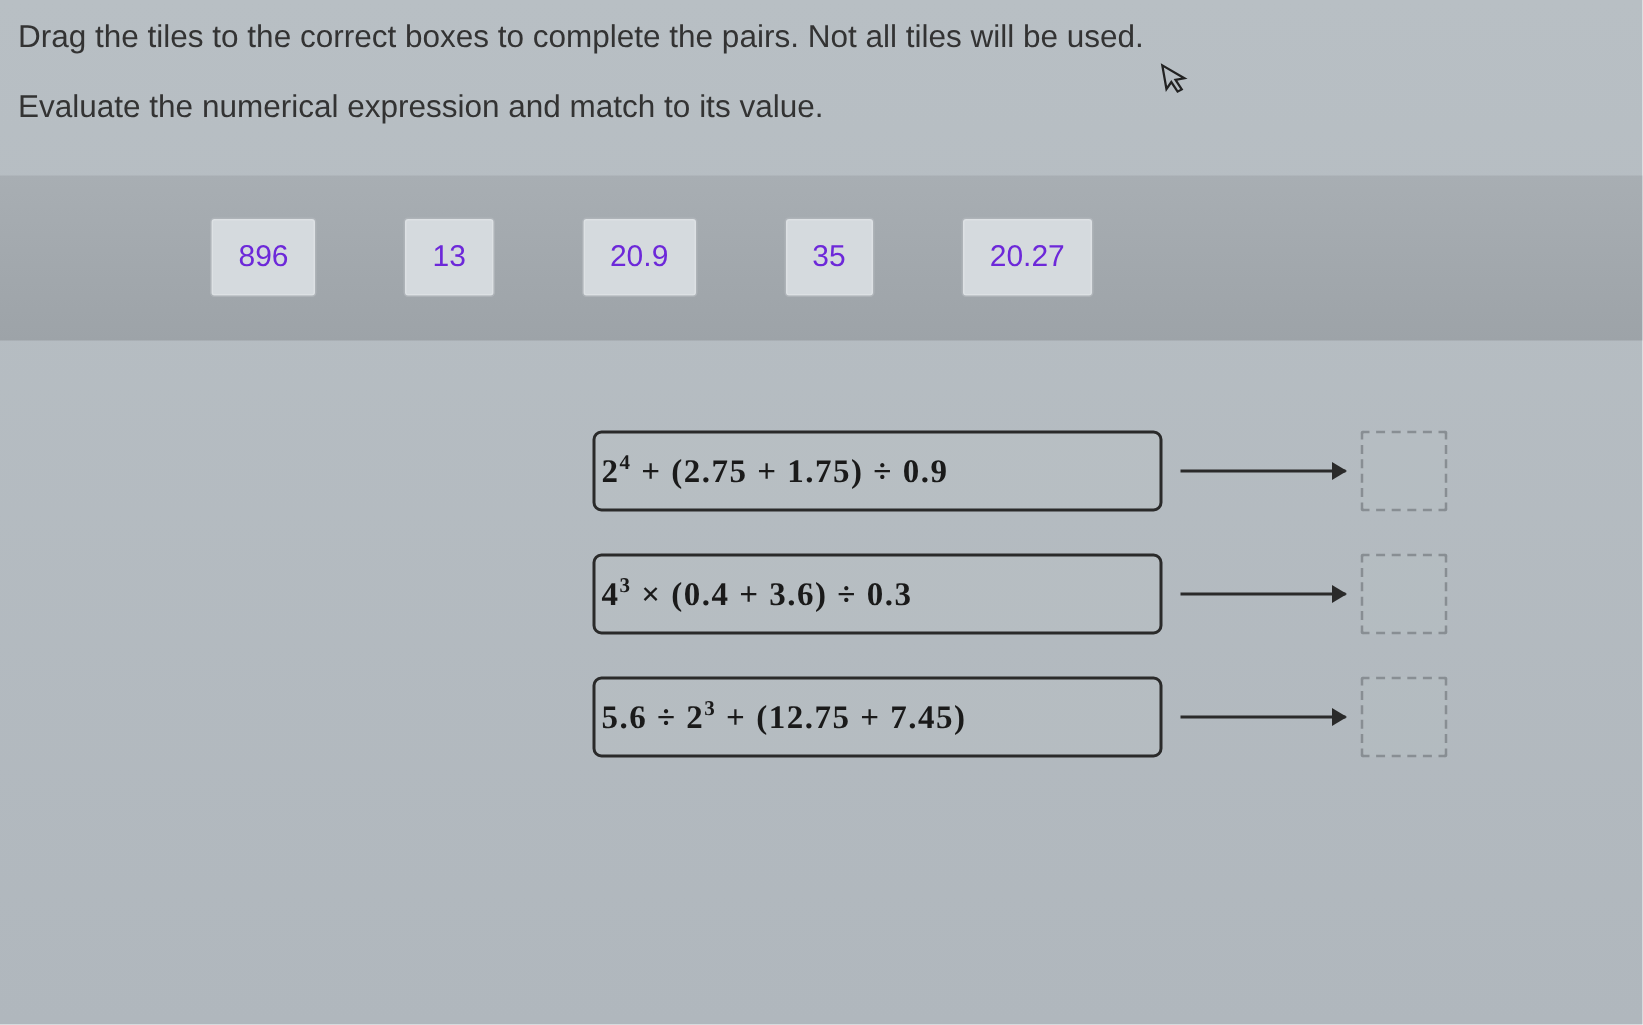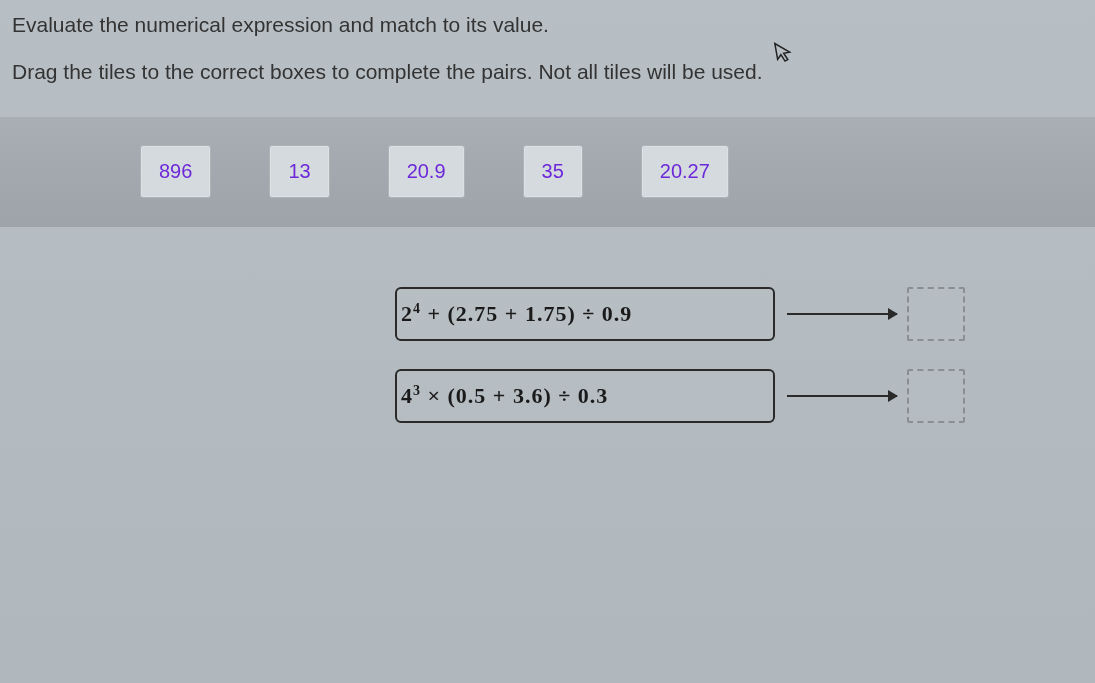--- a/index.html
+++ b/index.html
@@ -101,22 +101,22 @@
       height: 54px;
       border: 2px dashed #888e93;
       border-radius: 2px;
       background: rgba(200,205,210,0.1);
     }
   </style>
 </head>
 <body>
 
 <div class="instructions">
+  <div class="instruction-line">Drag the tiles to the correct boxes to complete the pairs. Not all tiles will be used.</div>
   <div class="instruction-line">Evaluate the numerical expression and match to its value.</div>
-  <div class="instruction-line">Drag the tiles to the correct boxes to complete the pairs. Not all tiles will be used.</div>
 </div>
 
 <div class="cursor-icon">
   <svg width="20" height="24" viewBox="0 0 20 24">
     <path d="M2 2 L2 18 L6 14 L9 21 L12 20 L9 13 L15 13 Z" fill="none" stroke="#222" stroke-width="1.5"></path>
   </svg>
 </div>
 
 <div class="tiles-strip">
   <div class="tile">896</div>
@@ -131,20 +131,27 @@
   <div class="pair-row">
     <div class="expression-box">
       <span>2</span><sup>4</sup><span> + (2.75 + 1.75) ÷ 0.9</span>
     </div>
     <div class="arrow"></div>
     <div class="drop-zone"></div>
   </div>
 
   <div class="pair-row">
     <div class="expression-box">
-      <span>4</span><sup>3</sup><span> × (0.5 + 3.6) ÷ 0.3</span>
+      <span>4</span><sup>3</sup><span> × (0.4 + 3.6) ÷ 0.3</span>
     </div>
     <div class="arrow"></div>
     <div class="drop-zone"></div>
   </div>
 
+  <div class="pair-row">
+    <div class="expression-box">
+      <span>5.6 ÷ </span><span>2</span><sup>3</sup><span> + (12.75 + 7.45)</span>
+    </div>
+    <div class="arrow"></div>
+    <div class="drop-zone"></div>
+  </div>
 
 </div>
 
 </body></html>

